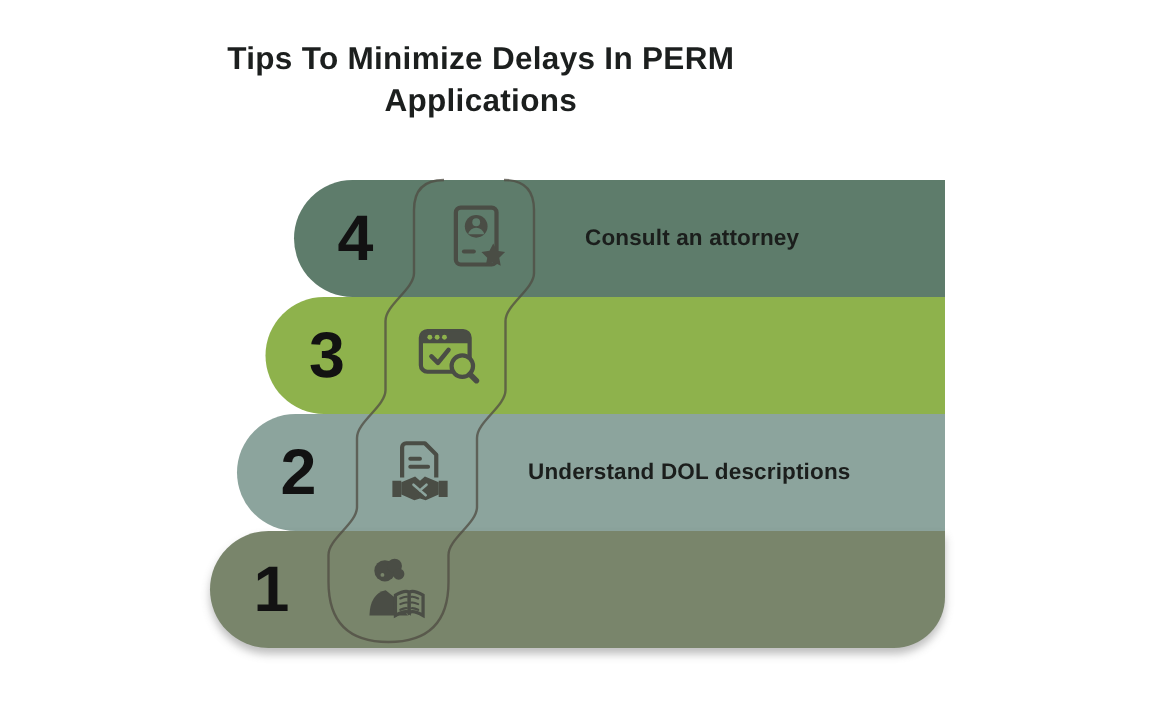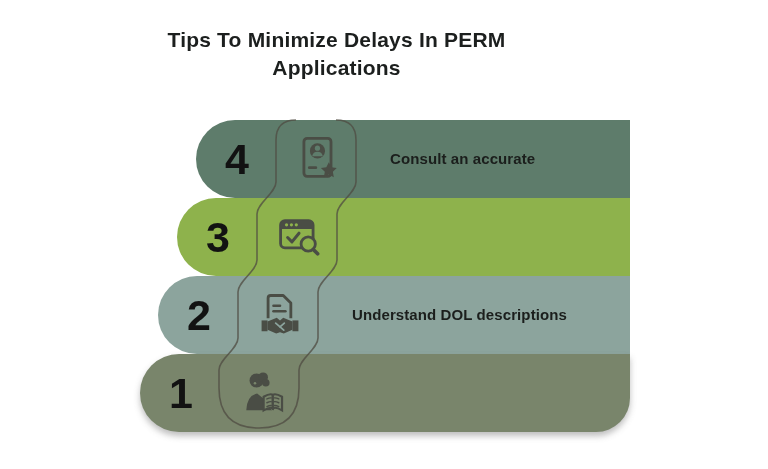--- a/index.html
+++ b/index.html
@@ -1,21 +1,21 @@
 <!DOCTYPE html>
 <html><head>
 <meta charset="utf-8">
 <style>
   html,body{margin:0;padding:0;background:#ffffff;}
   .canvas{
     position:relative;width:768px;height:469px;overflow:hidden;background:#ffffff;
     font-family:"Liberation Sans", sans-serif;
   }
   .title{
-    position:absolute;top:26px;left:16px;width:641px;margin:0;
+    position:absolute;top:26px;left:0;width:641px;margin:0;
     text-align:center;font-size:21px;line-height:1.32;font-weight:bold;
     color:#1c1f1e;letter-spacing:.2px;
   }
   .step{
     position:absolute;height:78px;display:flex;align-items:center;
     border-radius:39px 0 0 39px;
   }
   .step-4{top:120px;left:196px;width:434px;}
   .step-3{top:198px;left:177px;width:453px;}
   .step-2{top:276px;left:158px;width:472px;}
@@ -51,21 +51,21 @@
     <div class="capsule">
       <svg width="52" height="52" viewBox="0 0 48 48">
         <rect x="11" y="5" width="25" height="35" rx="3" fill="none" stroke="currentColor" stroke-width="2.6"></rect>
         <line x1="16" y1="32" x2="22" y2="32" stroke="currentColor" stroke-width="2.6" stroke-linecap="round"></line>
         <circle cx="23.5" cy="16.5" r="7" fill="currentColor"></circle>
         <circle cx="23.5" cy="14" r="2.4" fill="var(--bg)"></circle>
         <path d="M18.6 21.4 a5 5 0 0 1 9.8 0 z" fill="var(--bg)"></path>
         <path d="M34 27 l2.3 4.6 5 .7 -3.6 3.5 .9 5 -4.6 -2.4 -4.6 2.4 .9 -5 -3.6 -3.5 5 -.7 z" fill="currentColor"></path>
       </svg>
     </div>
-    <div class="label">Consult an accurate</div>
+    <div class="label">Consult an attorney</div>
   </div>
 
   <div class="step step-3" style="background-color: rgb(142, 178, 76); --bg: #8EB24C;">
     <div class="num">3</div>
     <div class="capsule">
       <svg width="52" height="52" viewBox="0 0 48 48">
         <rect x="7" y="9" width="30" height="25" rx="4" fill="none" stroke="currentColor" stroke-width="2.6"></rect>
         <path d="M7 13 a4 4 0 0 1 4 -4 h22 a4 4 0 0 1 4 4 v3.5 H7 z" fill="currentColor"></path>
         <circle cx="12.5" cy="12.8" r="1.5" fill="var(--bg)"></circle>
         <circle cx="17" cy="12.8" r="1.5" fill="var(--bg)"></circle>

